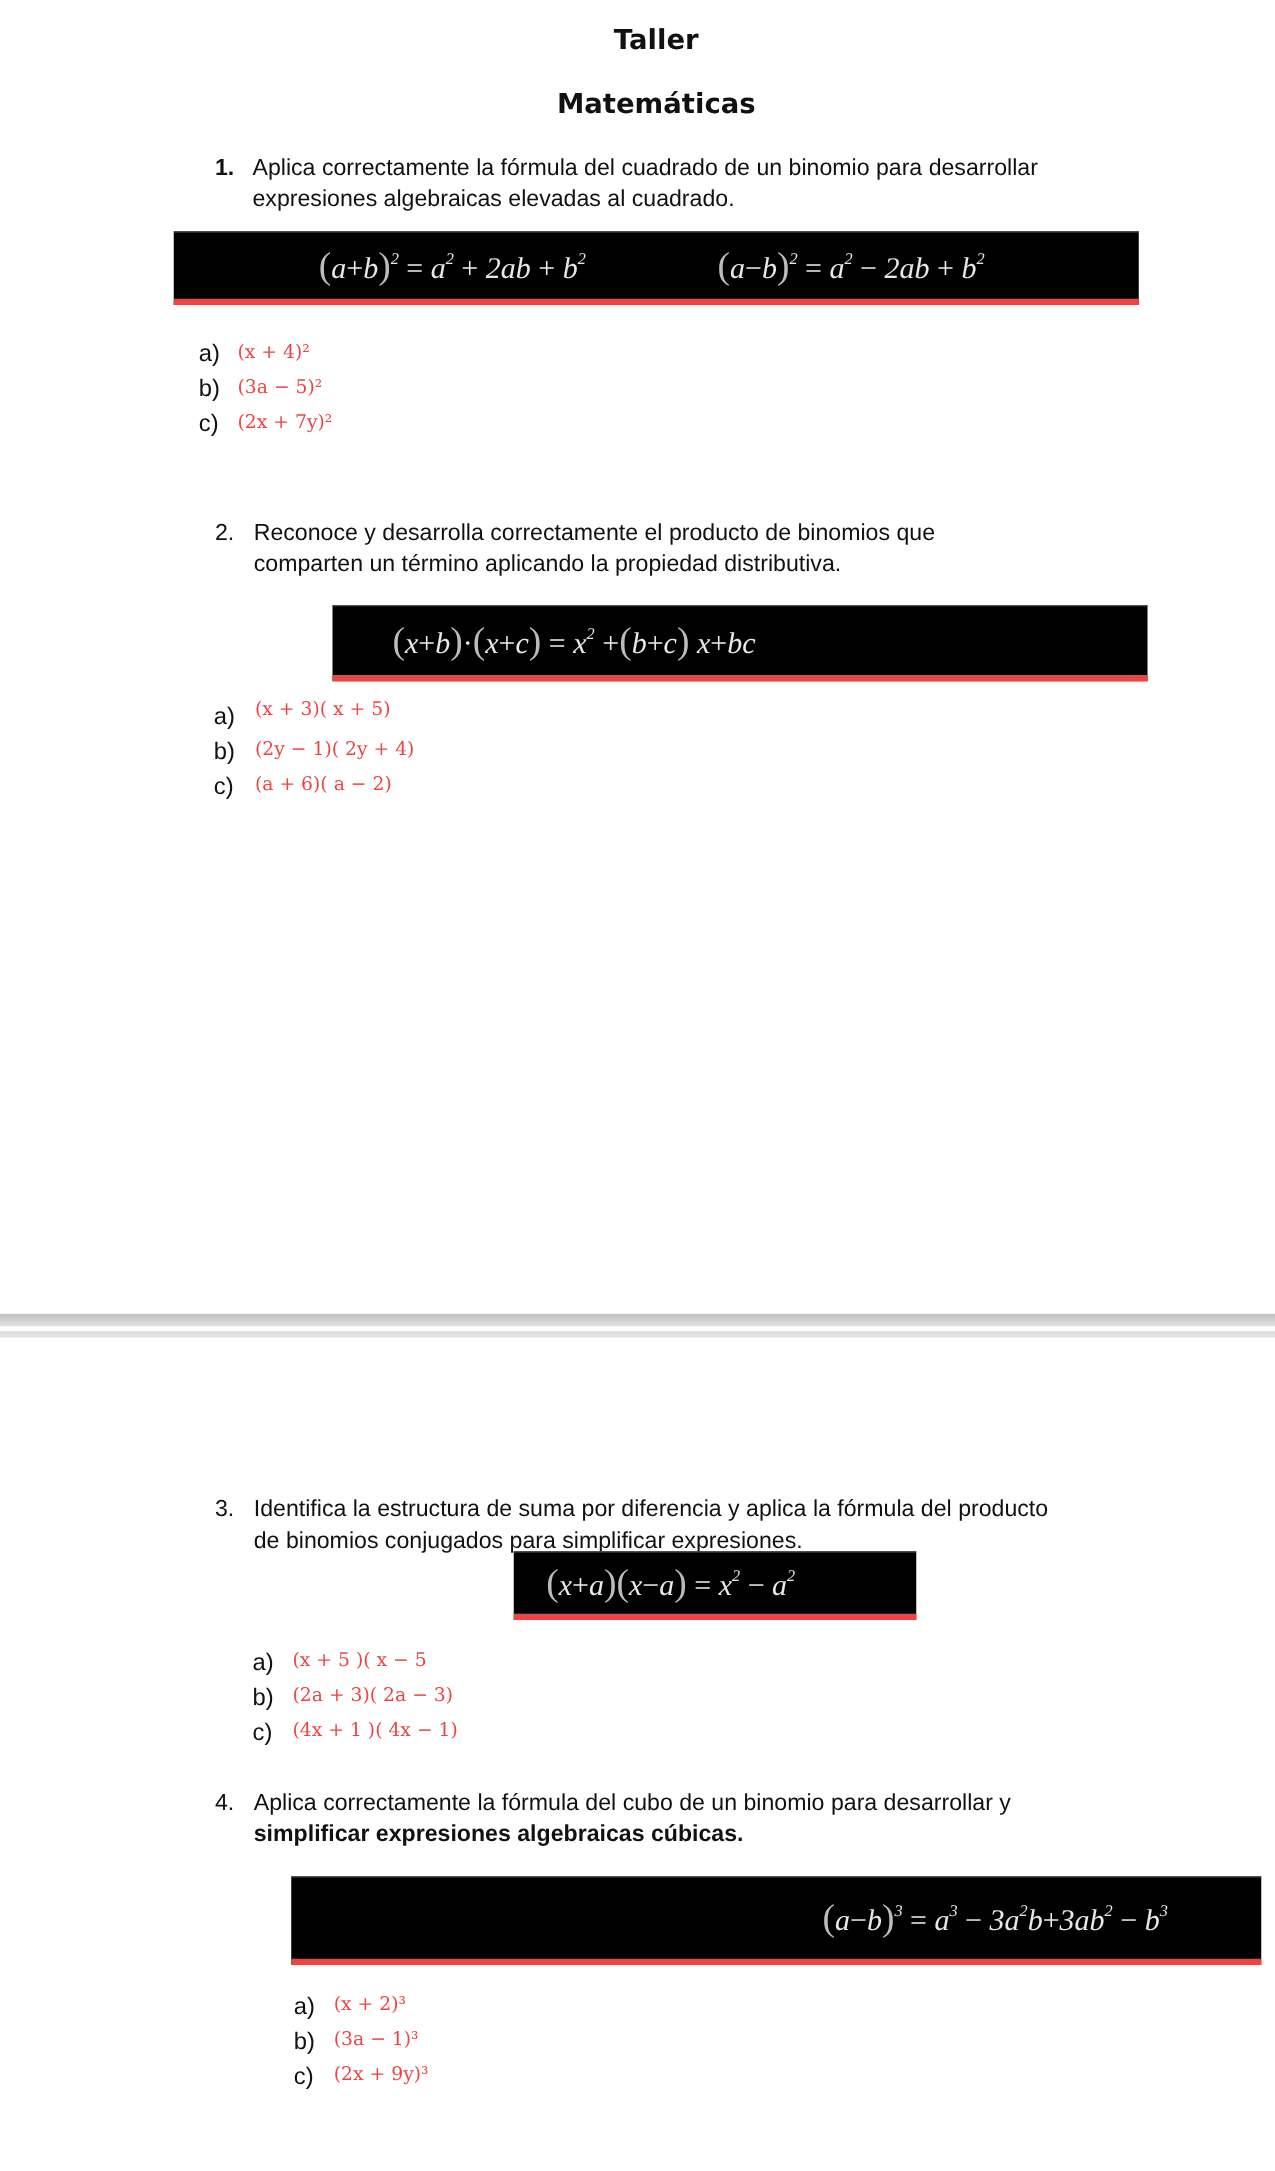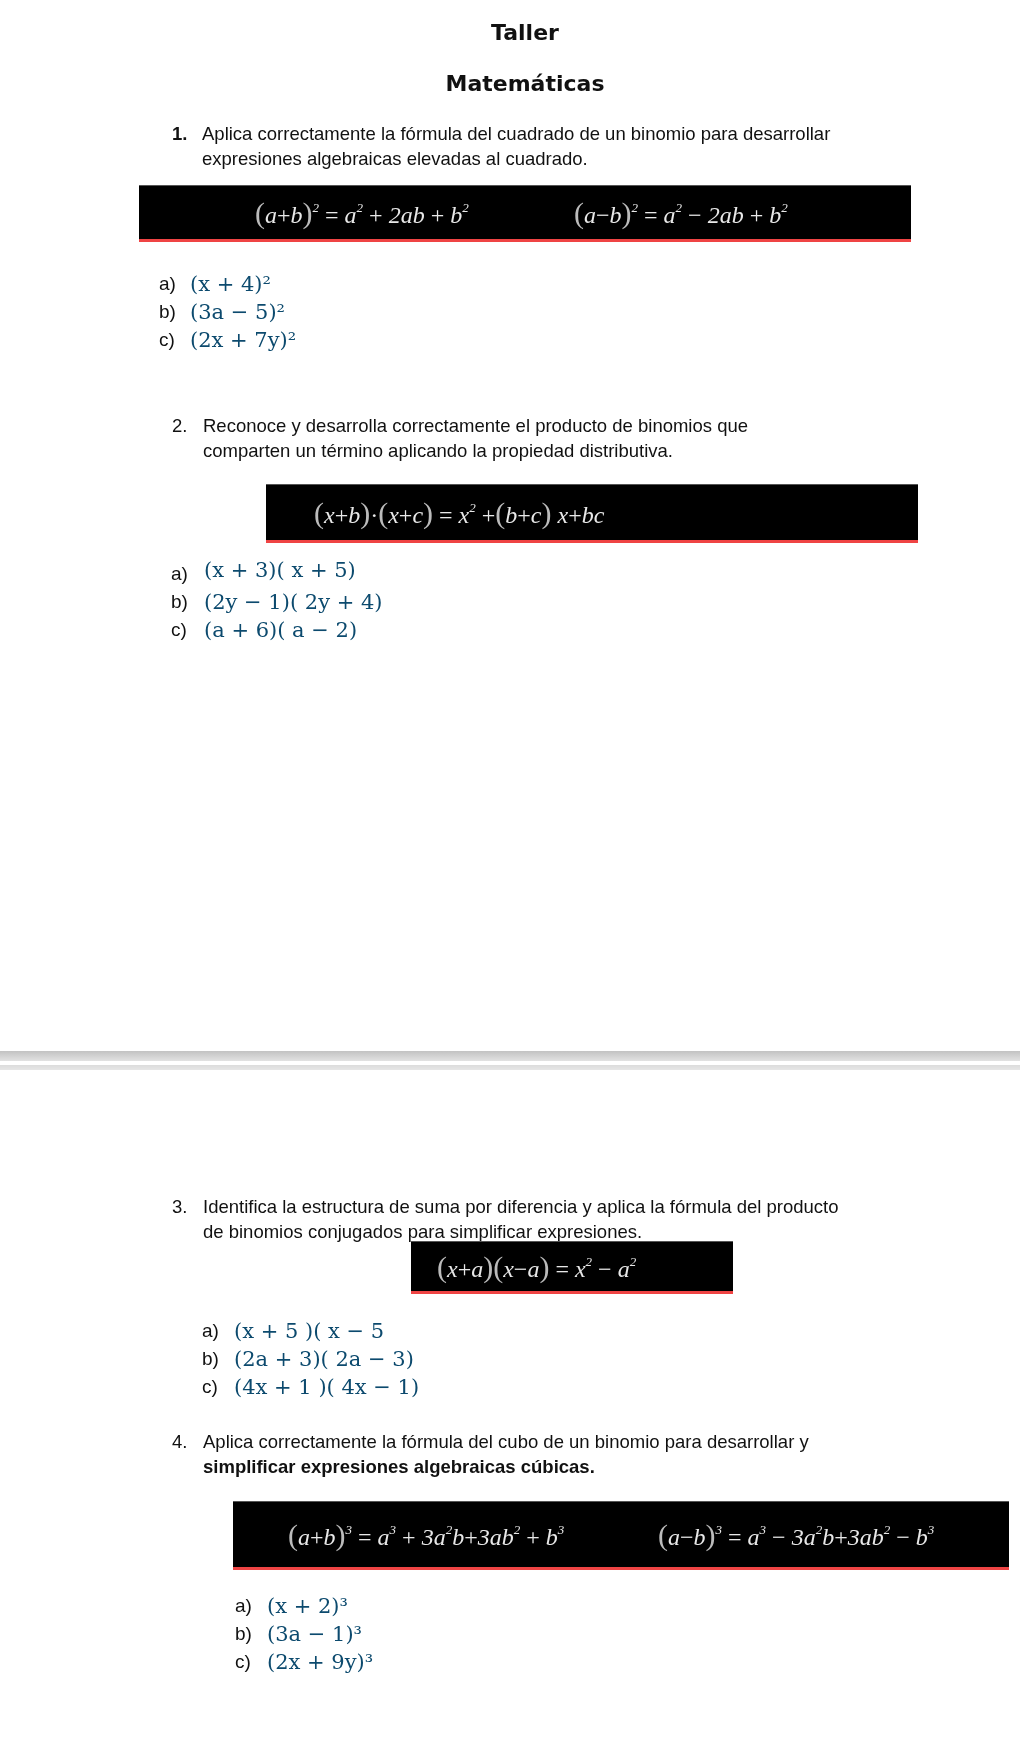--- a/index.html
+++ b/index.html
@@ -10,33 +10,33 @@
       font-weight: bold; font-size: 22px; color: #111;
       left: 0; width: 1050px; text-align: center;
     }
     .q-num, .q-text {
       font-family: "Liberation Sans", sans-serif;
       font-size: 18.5px; color: #111; line-height: 25px;
     }
     .q-num-bold { font-weight: bold; }
     .formula-box {
       position: absolute; background: #000;
-      border-top: 1px solid #555; border-bottom: 3px solid #ef4444;
+      border-top: 1px solid #555; border-bottom: 5px solid #ef4444;
       display: flex; align-items: center;
       font-family: "Liberation Serif", serif; font-style: italic;
       color: #e8e8e8; font-size: 24px; white-space: nowrap;
     }
     .formula-box .up { font-size: 13px; vertical-align: 11px; font-style: italic; }
     .formula-box .big { font-style: normal; font-size: 30px; color: #bbb; }
     .formula-box .op { font-style: normal; }
     .sub-label {
       font-family: "Liberation Sans", sans-serif; font-size: 19px; color: #111;
     }
     .sub-expr {
-      font-family: "DejaVu Serif", serif; font-size: 21px; color: #0c4a6e;
+      font-family: "DejaVu Serif", serif; font-size: 15px; color: #ef4444;
     }
     .sep1 { position: absolute; left: 0; width: 1020px; top: 1051px; height: 10px;
       background: linear-gradient(#c2c2c2, #e2e2e2); }
     .sep2 { position: absolute; left: 0; width: 1020px; top: 1065px; height: 5px;
       background: linear-gradient(#dcdcdc, #e6e6e6); }
   </style>
 </head>
 <body>
 
 <div class="abs title" style="top:20px;">Taller</div>
@@ -104,23 +104,20 @@
   <div class="abs sub-label" style="left:202px; top:1376px;">c)</div>
   <div class="abs sub-expr" style="left:234px; top:1375px;">(4x + 1 )( 4x − 1)</div>
 </div>
 
 <div>
   <div class="abs q-num" style="left:172px; top:1429px;">4.</div>
   <div class="abs q-text" style="left:203px; top:1429px;">Aplica correctamente la fórmula del cubo de un binomio para desarrollar y</div>
   <div class="abs q-text" style="left:203px; top:1454px;font-weight:bold;">simplificar expresiones algebraicas cúbicas.</div>
 
   <div class="formula-box" style="left:233px; top:1501px; width:776px; height:65px;">
-    <span style="position:absolute; left:55px;">
-      <span class="big">(</span>a<span class="op">+</span>b<span class="big">)</span><span class="up">3</span><span class="op"> = </span>a<span class="up">3</span><span class="op"> + </span>3a<span class="up">2</span>b<span class="op">+</span>3ab<span class="up">2</span><span class="op"> + </span>b<span class="up">3</span>
-    </span>
     <span style="position:absolute; left:425px;">
       <span class="big">(</span>a<span class="op">−</span>b<span class="big">)</span><span class="up">3</span><span class="op"> = </span>a<span class="up">3</span><span class="op"> − </span>3a<span class="up">2</span>b<span class="op">+</span>3ab<span class="up">2</span><span class="op"> − </span>b<span class="up">3</span>
     </span>
   </div>
 
   <div class="abs sub-label" style="left:235px; top:1595px;">a)</div>
   <div class="abs sub-expr" style="left:267px; top:1594px;">(x + 2)³</div>
   <div class="abs sub-label" style="left:235px; top:1623px;">b)</div>
   <div class="abs sub-expr" style="left:267px; top:1622px;">(3a − 1)³</div>
   <div class="abs sub-label" style="left:235px; top:1651px;">c)</div>

